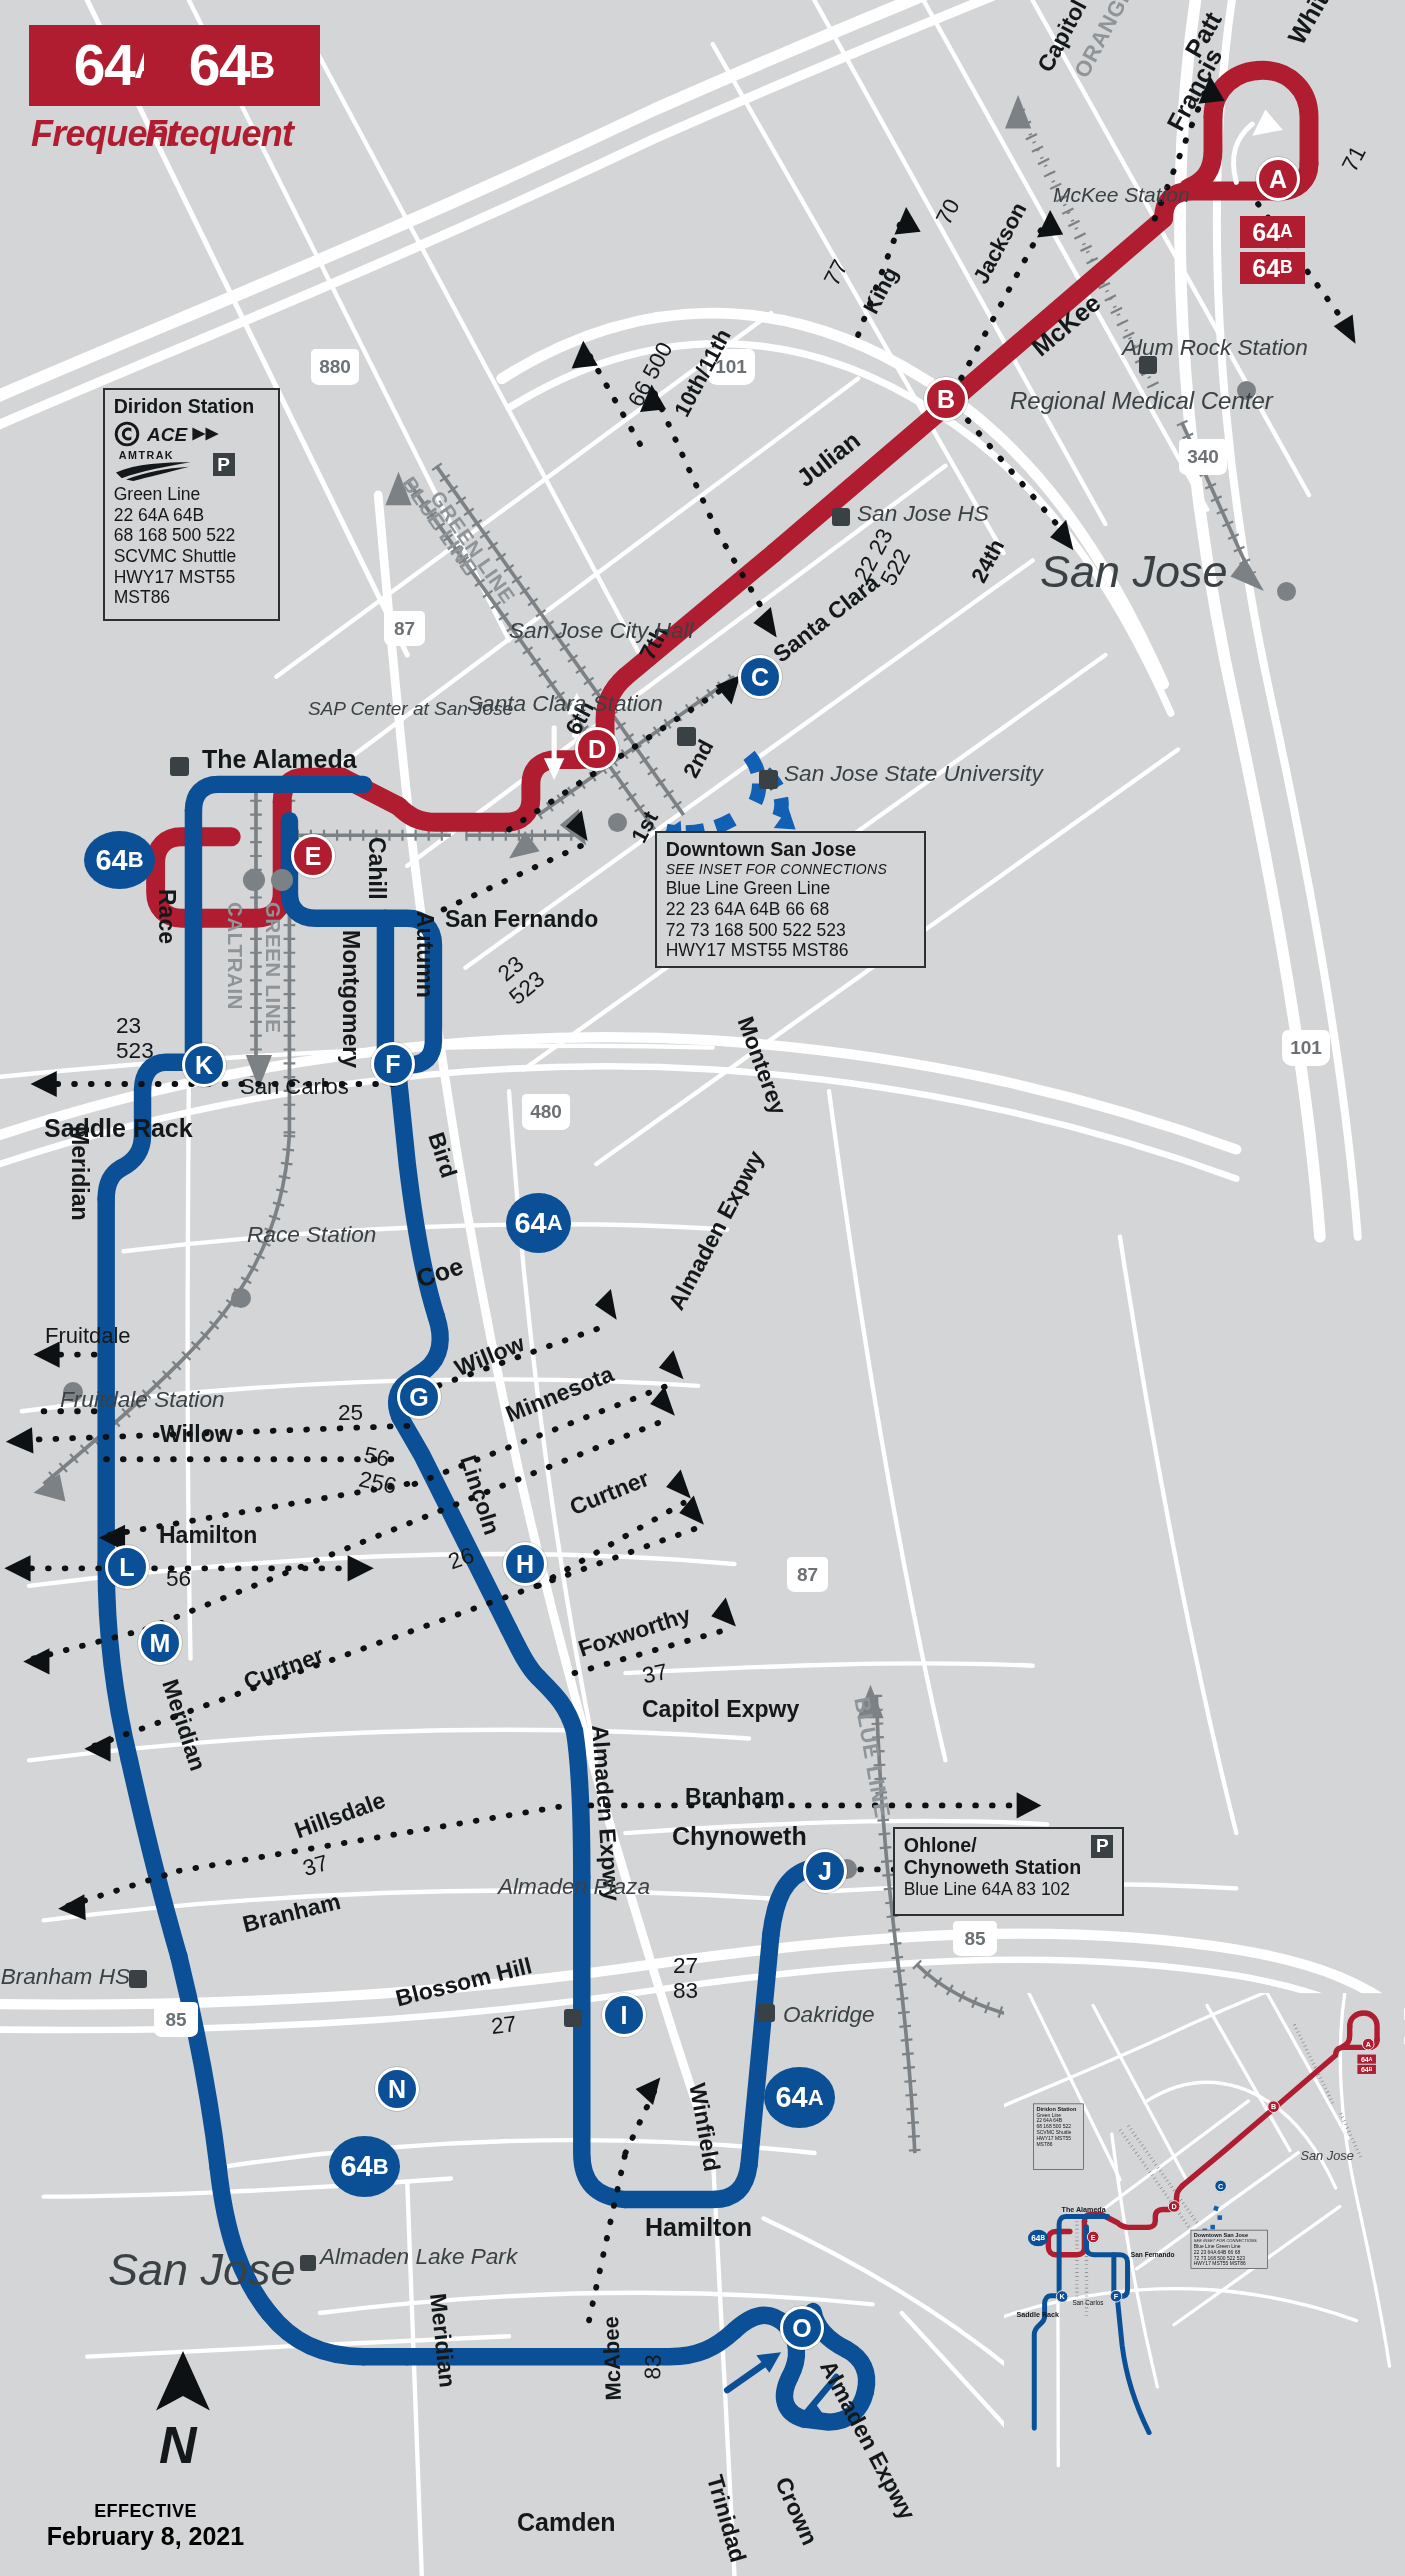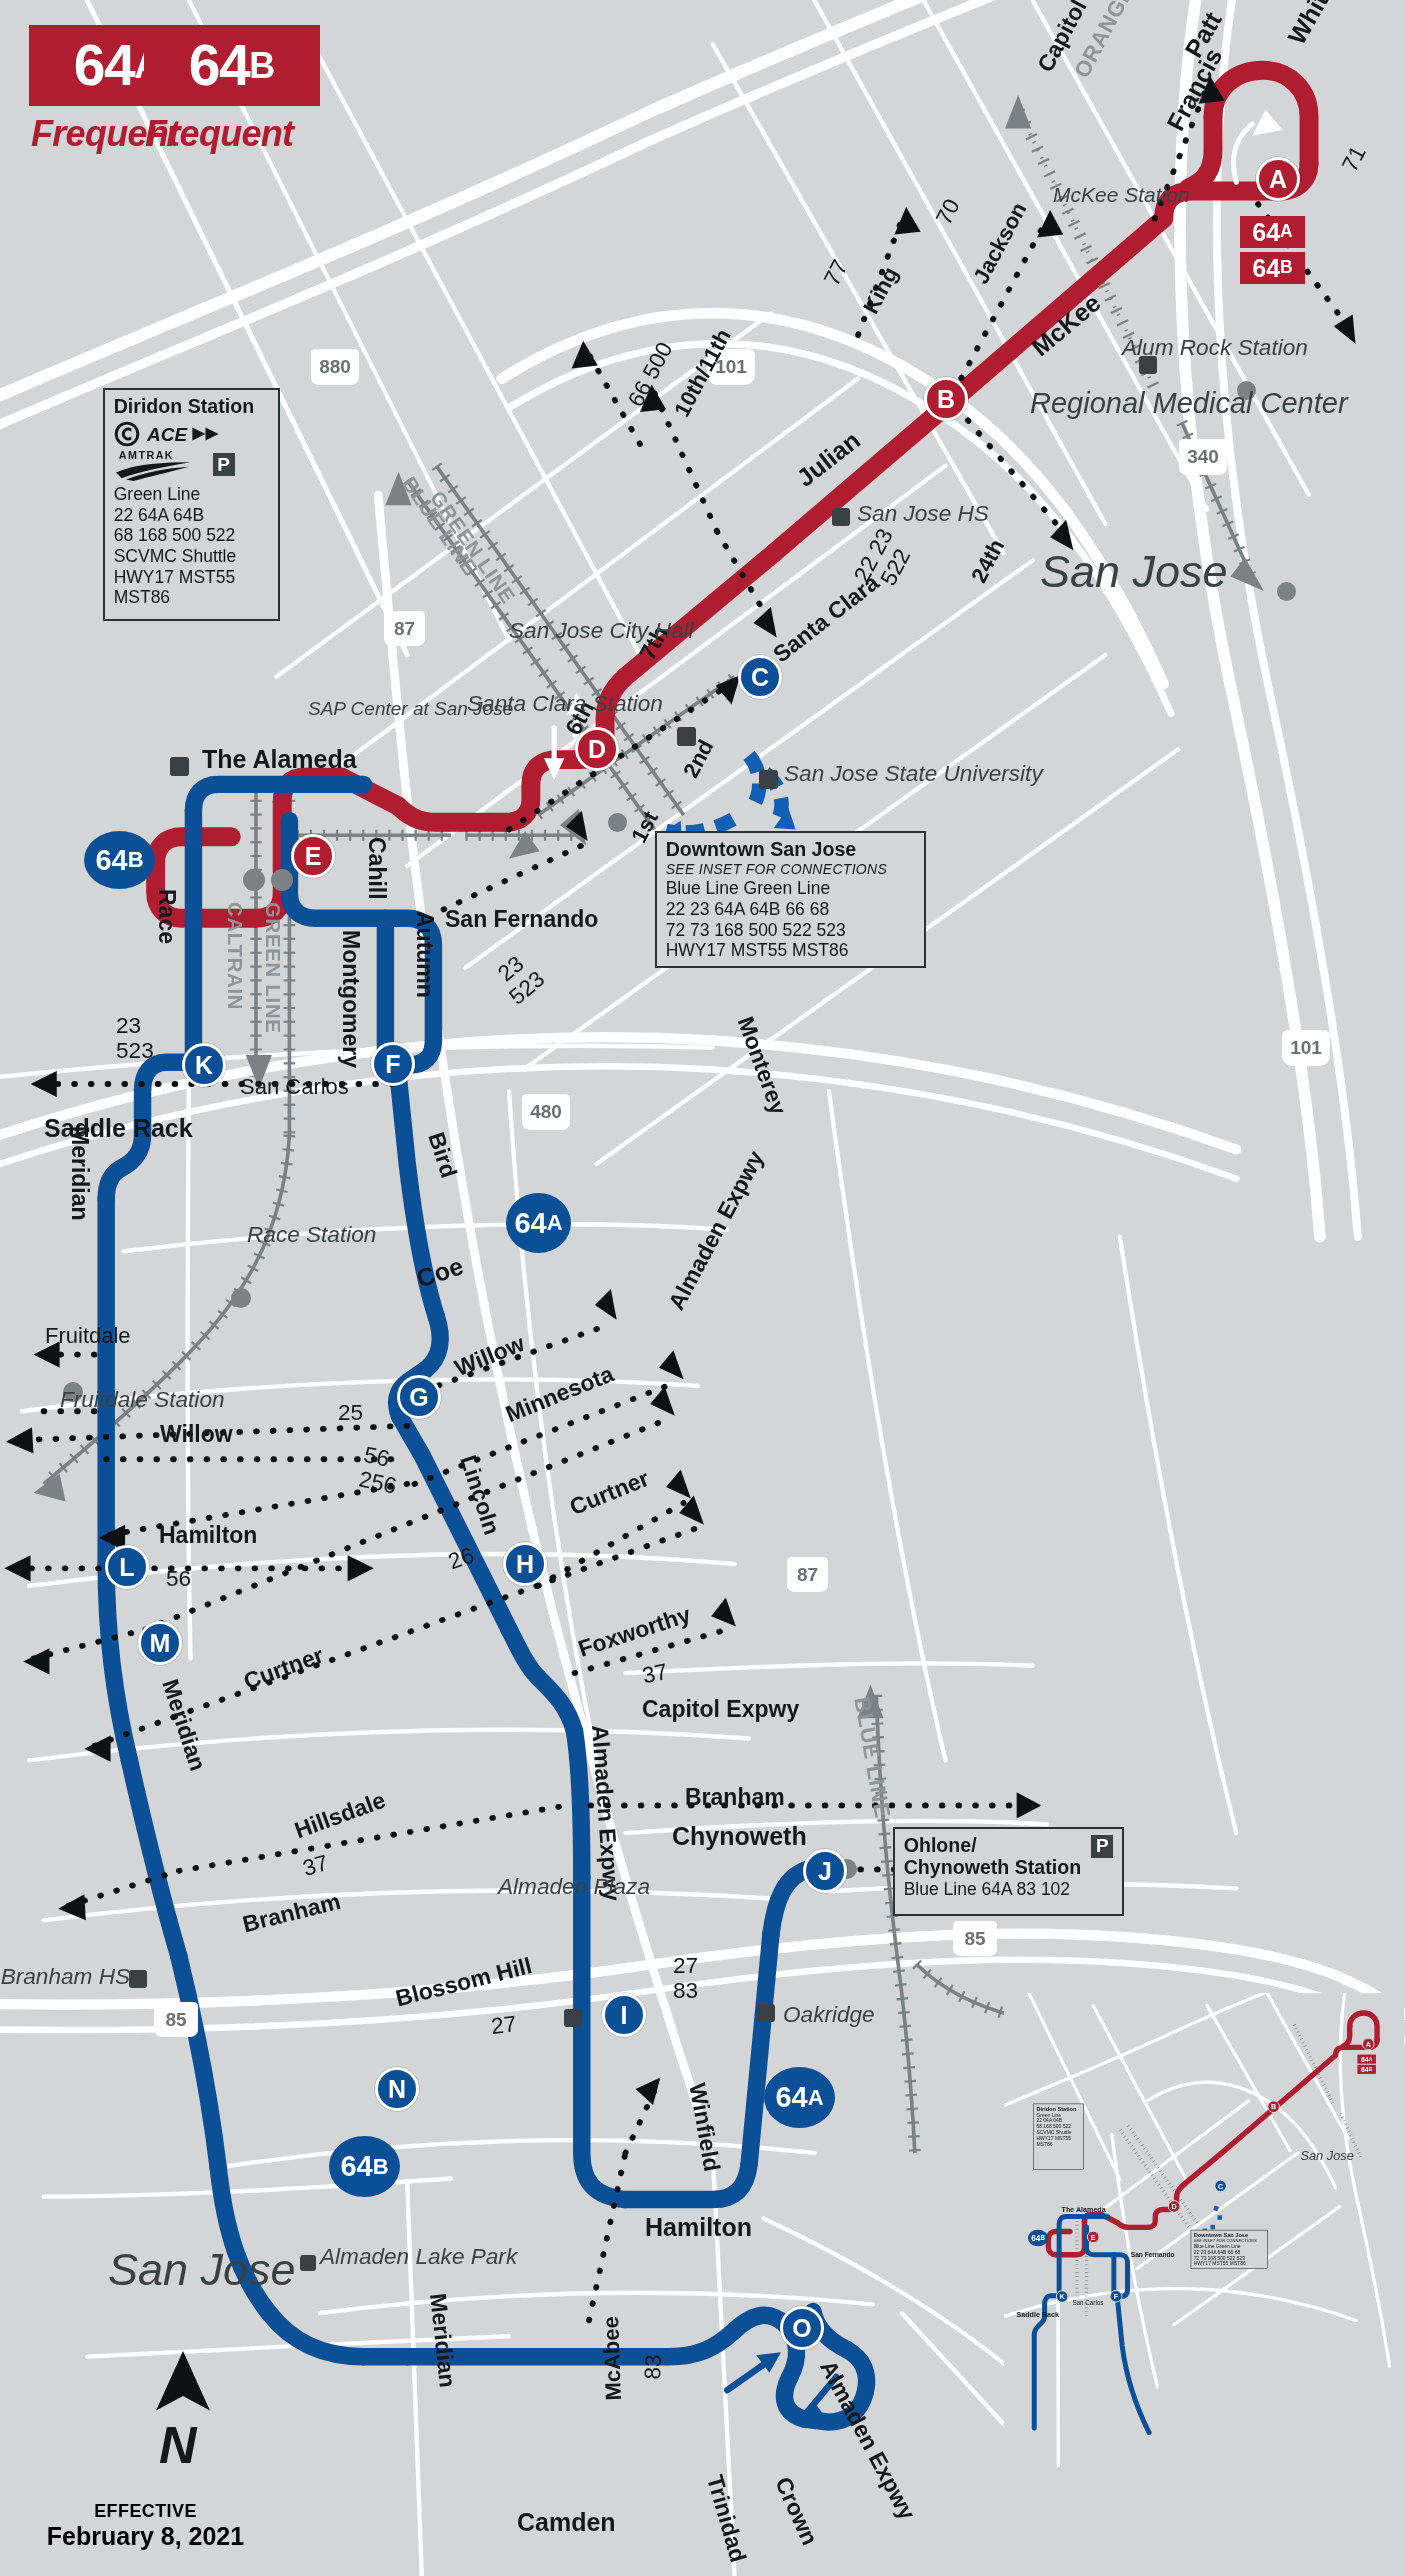--- a/index.html
+++ b/index.html
@@ -549,21 +549,21 @@
   <div class="lbl street" style="left:160px;top:1421px;font-size:23px;">Willow</div>
   <div class="lbl street" style="left:685px;top:1784px;font-size:23px;">Branham</div>
   <div class="lbl street rot" style="left:838px;top:2356px;font-size:23px;transform:rotate(62deg);">Almaden Expwy</div>
 
   <div class="lbl poi" style="left:1053px;top:183px;font-size:21px;line-height:1.12;">
     <span>McKee Station</span>
   </div>
   <div class="lbl poi" style="left:1122px;top:335px;font-size:22.6px;line-height:1.12;">
     <span>Alum Rock Station</span>
   </div>
-  <div class="lbl poi" style="left:1010px;top:387px;font-size:29px;line-height:1.14;margin-left:20px;">
+  <div class="lbl poi" style="left:1010px;top:387px;font-size:24px;line-height:1.14;">
     <span>Regional Medical Center</span>
   </div>
   <div class="lbl poi" style="left:857px;top:501px;font-size:22.6px;line-height:1.14;">
     <span>San Jose HS</span>
   </div>
   <div class="lbl poi" style="left:509px;top:618px;font-size:22.6px;line-height:1.14;">
     <span>San Jose City Hall</span>
   </div>
   <div class="lbl poi" style="left:467px;top:691px;font-size:22.6px;line-height:1.14;">
     <span>Santa Clara Station</span>

